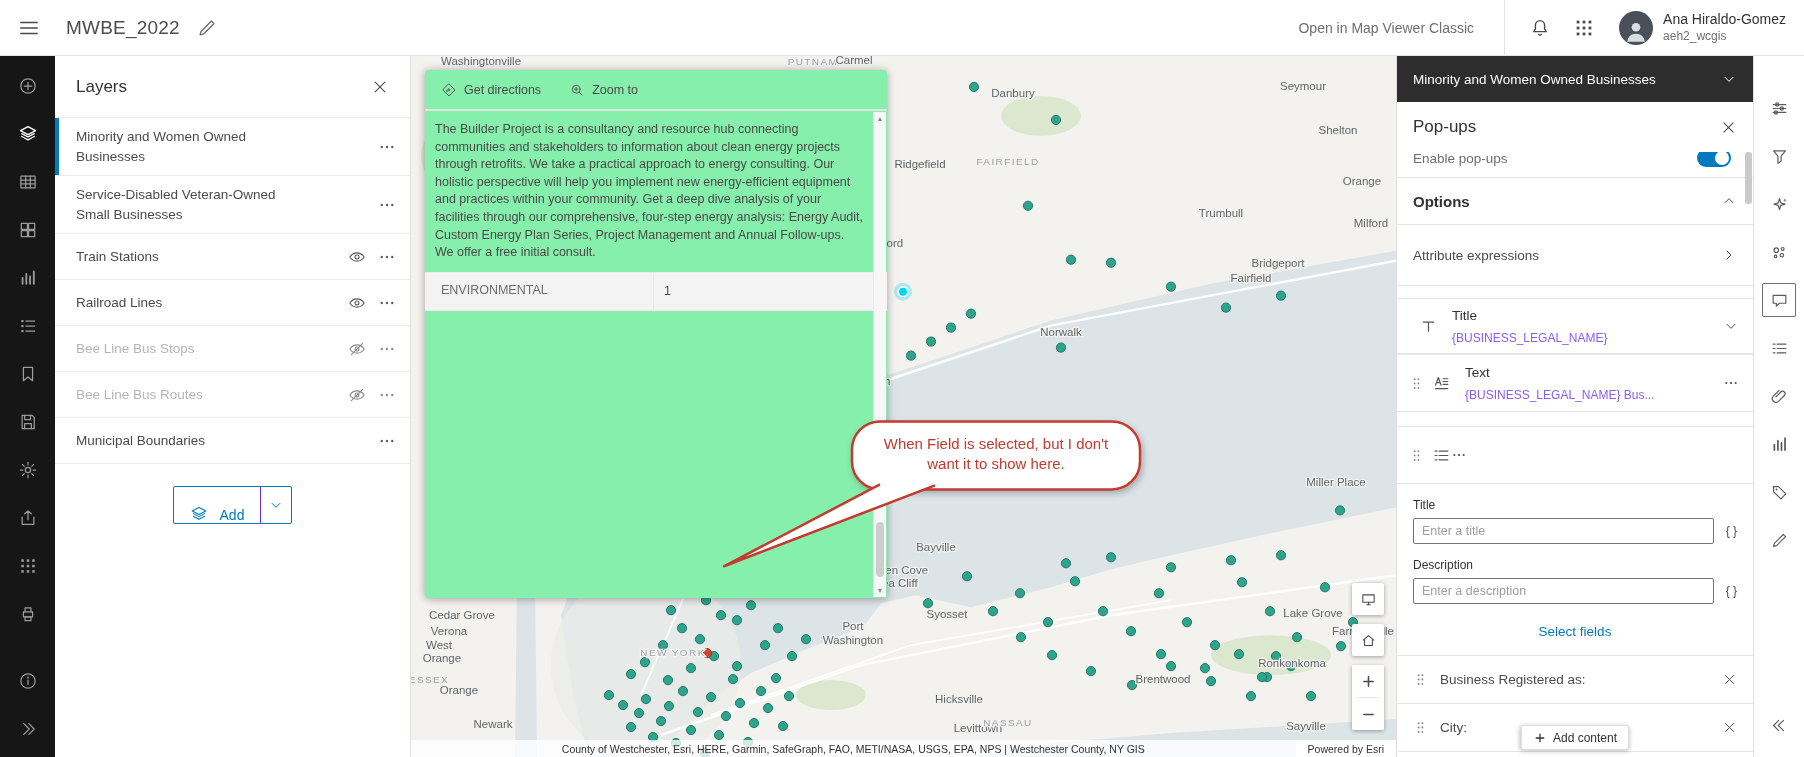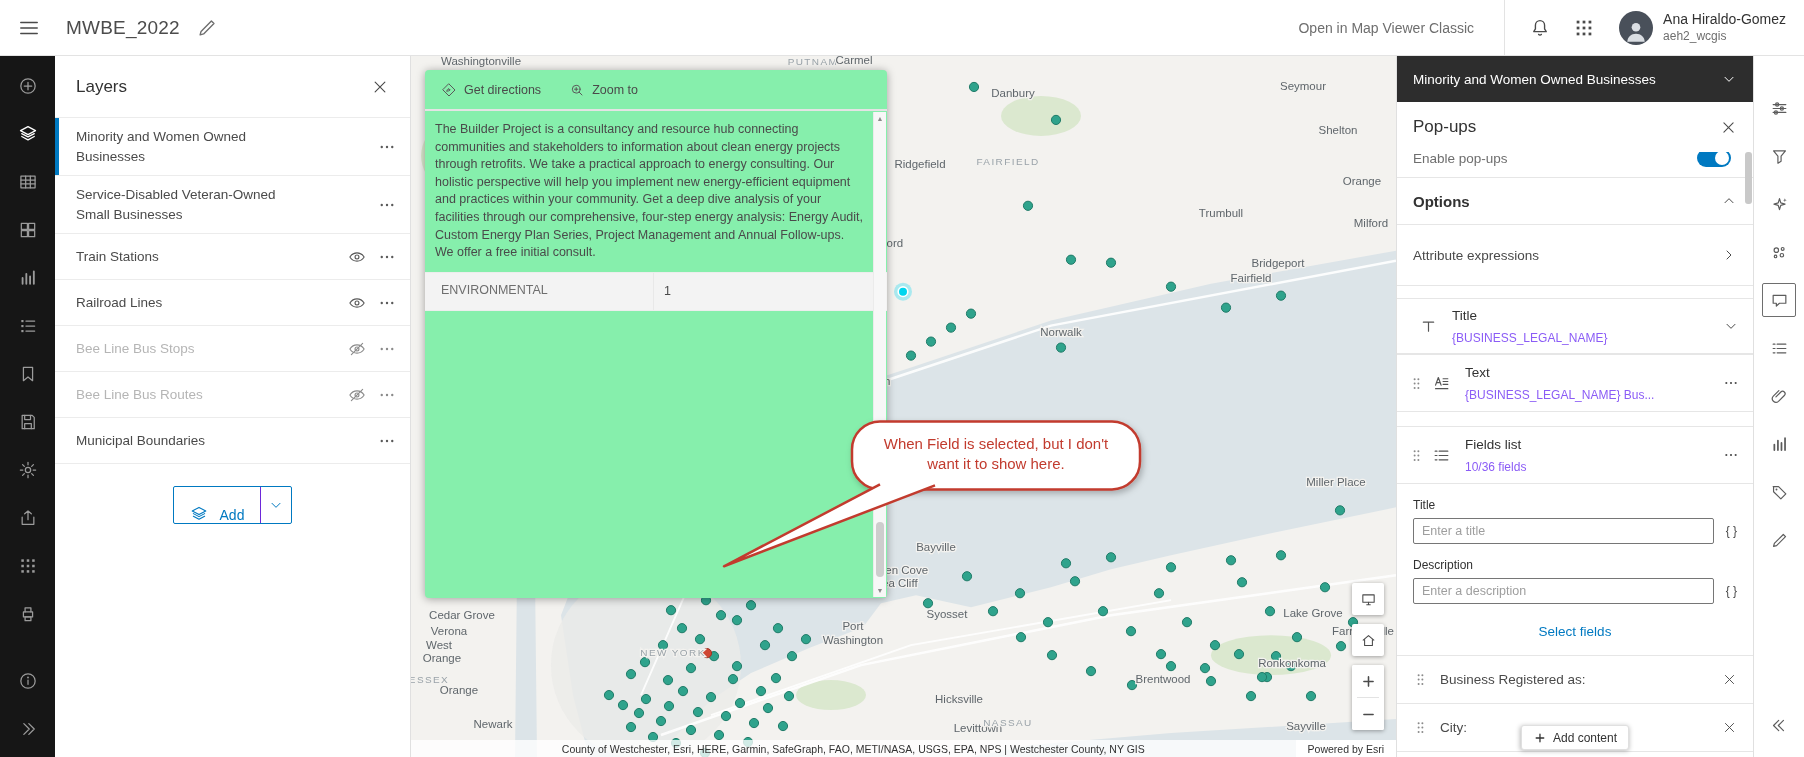--- a/index.html
+++ b/index.html
@@ -790,24 +790,20 @@
               <circle class="f" cx="15" cy="12" r="1.6"></circle>
               <circle class="f" cx="9" cy="19" r="1.6"></circle>
               <circle class="f" cx="15" cy="19" r="1.6"></circle>
             </svg>
           </span>
         <span class="card-icon" id="i-fieldsic">
             <svg class="ic " viewBox="0 0 24 24" aria-hidden="true">
               <path d="M4 6.5h2.3M4 12h2.3M4 17.5h2.3M9 6.5h11M9 12h11M9 17.5h11"></path>
             </svg>
           </span>
-        <div class="card-text">
-          <div class="card-title">Fields list</div>
-          <div class="card-sub">10/36 fields</div>
-        </div>
         <span class="card-right" id="i-dots2">
             <svg class="ic " viewBox="0 0 24 24" aria-hidden="true">
               <circle class="f" cx="5" cy="12" r="1.6"></circle>
               <circle class="f" cx="12" cy="12" r="1.6"></circle>
               <circle class="f" cx="19" cy="12" r="1.6"></circle>
             </svg>
           </span>
       </div>
 
       <div class="rp-form">

